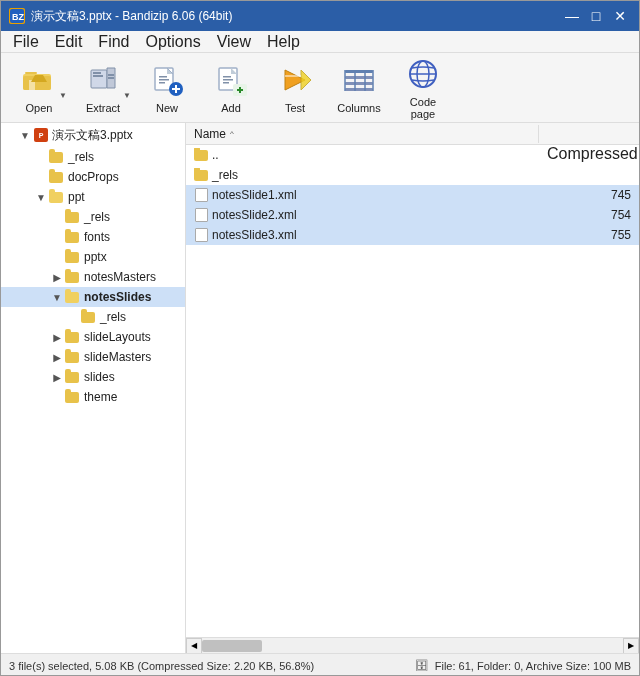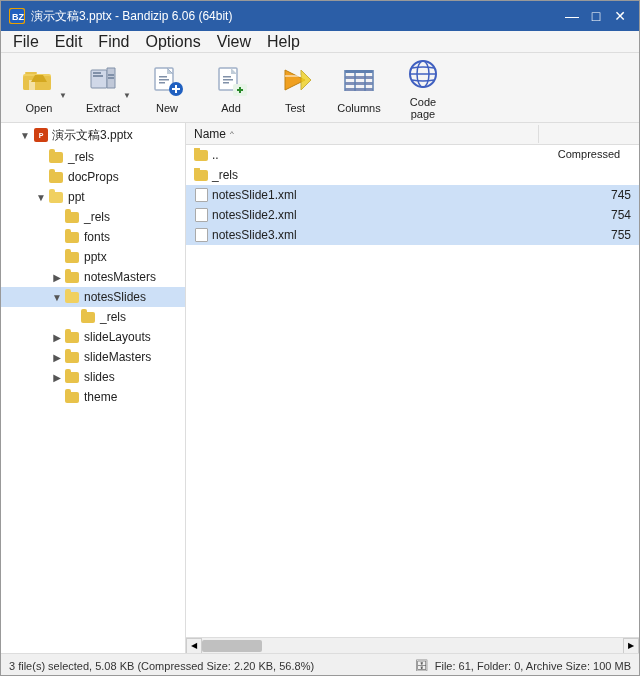--- a/index.html
+++ b/index.html
@@ -145,21 +145,21 @@
     .tree-item {
       display: flex;
       align-items: center;
       height: 20px;
       padding-right: 4px;
       cursor: pointer;
       white-space: nowrap;
       font-size: 12px;
       color: #222;
     }
-    .tree-item.selected { background: #cde0f7; }
+    .tree-item.selected { background: #cde0f7; font-weight: bold; }
     .tree-item.root { font-size: 12px; height: 24px; }
     .tree-indent { display: inline-block; width: 16px; flex-shrink: 0; }
     .tree-arrow {
       width: 16px;
       flex-shrink: 0;
       display: flex;
       align-items: center;
       justify-content: center;
       font-size: 10px;
       color: #555;
@@ -251,23 +251,23 @@
       font-size: 12px;
       color: #222;
       border-right: 1px solid #ddd;
       display: flex;
       align-items: center;
       gap: 4px;
     }
     .file-header-compressed {
       width: 100px;
       padding: 2px 8px;
-      font-size: 11px;
+      font-size: 16px;
       color: #222;
-      text-align: center;
+      text-align: left;
       margin-top: 40px;
     }
     .sort-arrow { font-size: 8px; color: #555; }
     .file-list {
       flex: 1;
       overflow-y: auto;
       overflow-x: hidden;
     }
     .file-row {
       display: flex;

